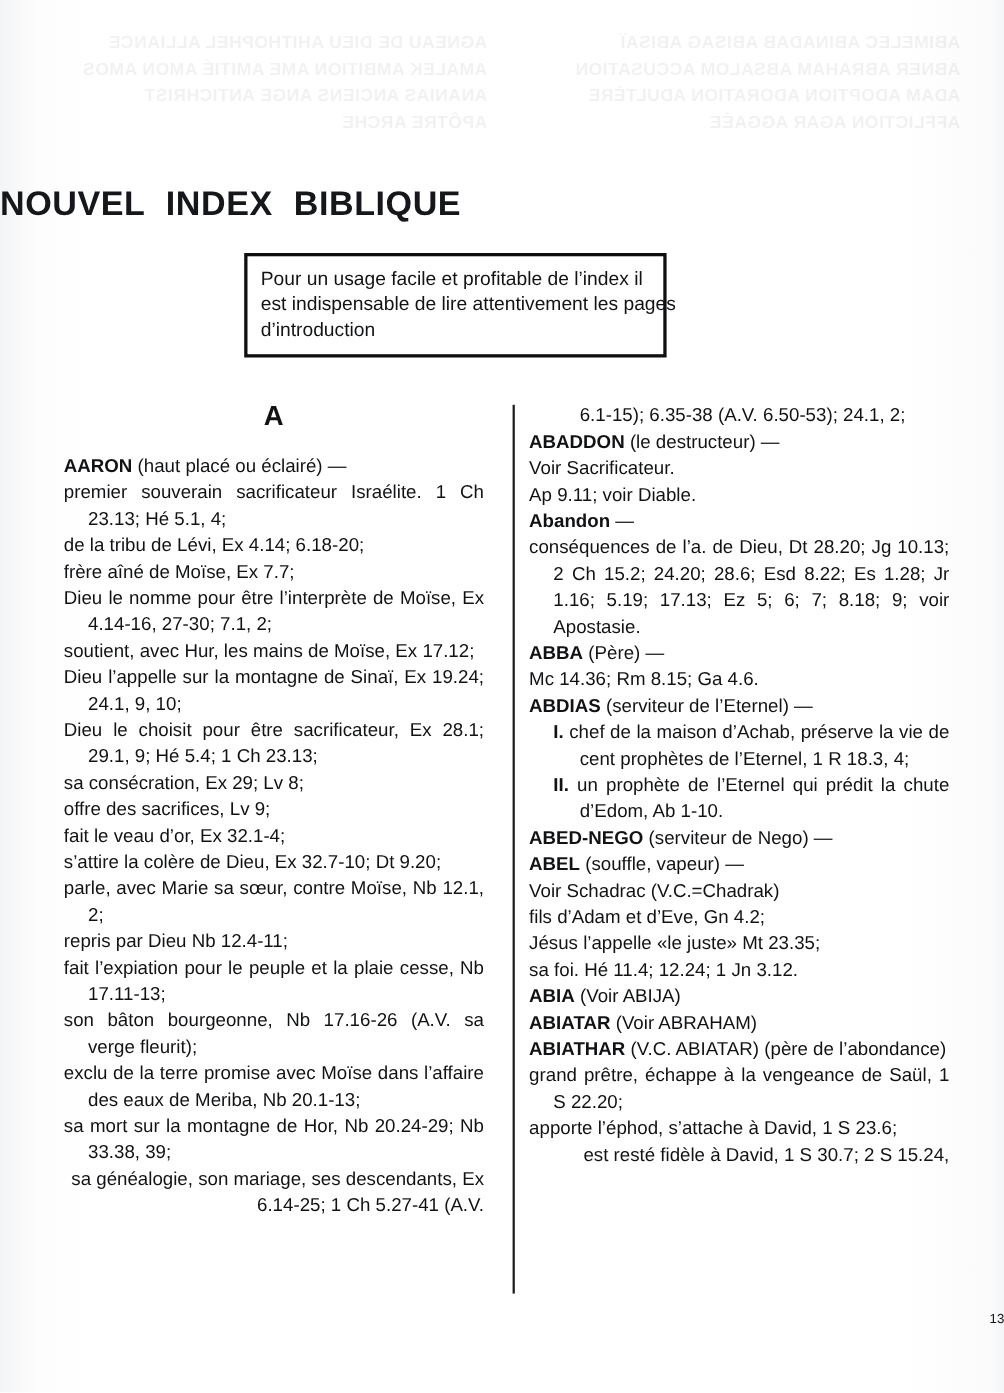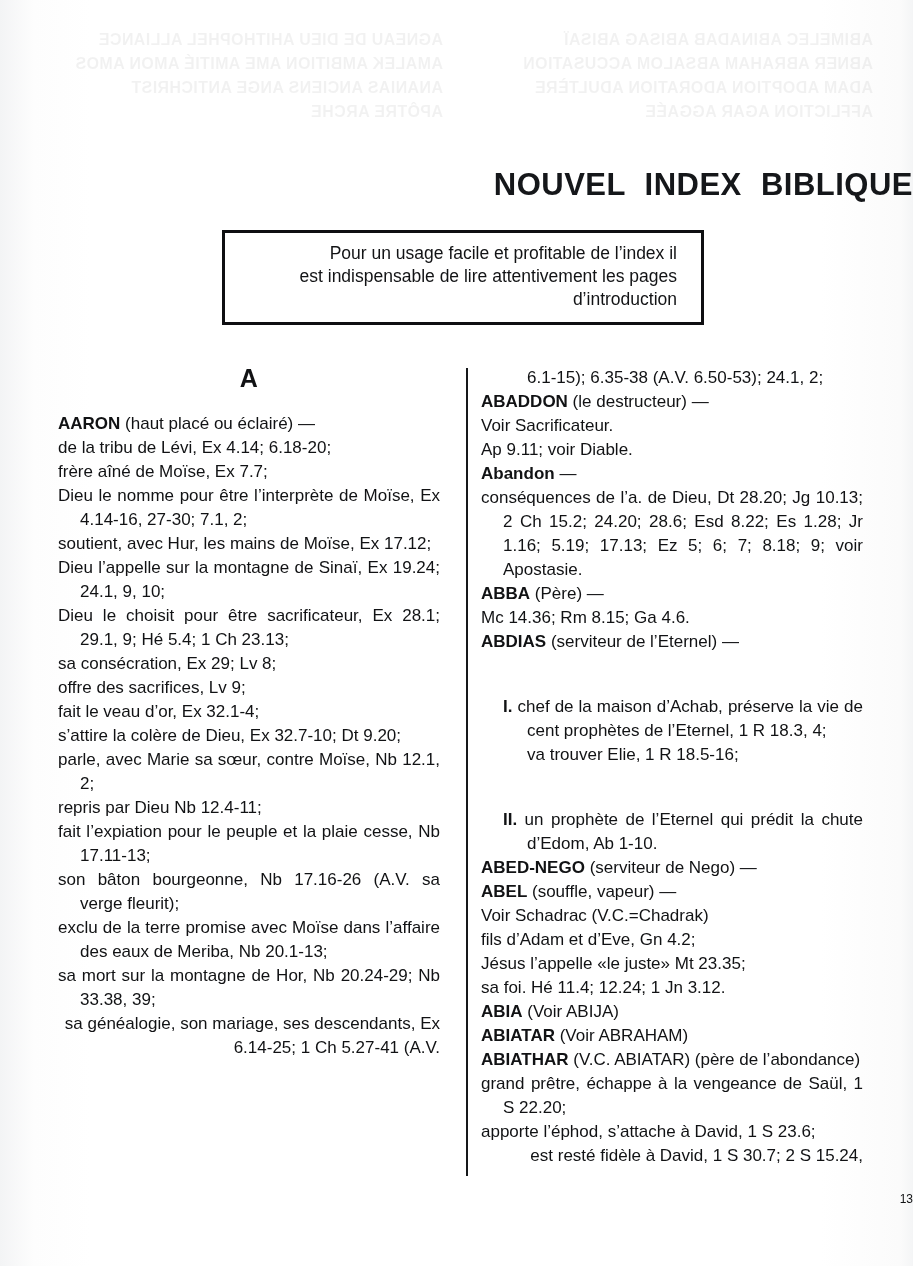--- a/index.html
+++ b/index.html
@@ -44,38 +44,37 @@
     width: 370px;
   }
   #bleed .bleft { left: 40px; }
   #bleed .bright { left: 470px; }
 
   .page-title {
     position: absolute;
     left: 0;
     right: 0;
     top: 146px;
-    text-align: right;
+    text-align: left;
     font-size: 31px;
     font-weight: bold;
     letter-spacing: 0.5px;
     word-spacing: 10px;
     color: #15171a;
-    padding-left: 28px;
   }
 
   .notice-box {
     position: absolute;
     left: 222px;
     top: 230px;
-    width: 482px;
+    width: 384px;
     box-sizing: border-box;
     border: 3px solid #0e0f11;
     padding: 9px 24px 11px 12px;
-    text-align: right;
+    text-align: left;
     font-size: 17.5px;
     line-height: 23px;
     color: #121315;
   }
   .notice-box .nl { display: block; white-space: nowrap; }
 
   .columns {
     position: absolute;
     left: 0;
     top: 366px;
@@ -112,21 +111,20 @@
   .entry {
     margin: 0;
     padding: 0 0 0 22px;
     text-indent: -22px;
     text-align: justify;
     text-justify: inter-word;
   }
   .entry.sub {
     padding-left: 46px;
     text-indent: -24px;
-    margin-top: 41px;
   }
   .entry.sub2 {
     padding-left: 46px;
     text-indent: 0;
   }
   .entry.last { text-align: right; }
   .hw { font-weight: bold; }
   .hw-rom { font-weight: bold; }
 
   .page-number {
@@ -158,20 +156,21 @@
   </div>
 
   <div class="divider"></div>
 
   <div class="columns">
 
     <div class="col col-left">
       <div class="letter-head">A</div>
       <div id="left-entries">
           <p class="entry"><span class="hw">AARON</span><span> (haut placé ou éclairé) —</span></p>
+          <p class="entry"><span>premier souverain sacrificateur Israélite. 1 Ch 23.13; Hé 5.1, 4;</span></p>
           <p class="entry"><span>de la tribu de Lévi, Ex 4.14; 6.18-20;</span></p>
           <p class="entry"><span>frère aîné de Moïse, Ex 7.7;</span></p>
           <p class="entry"><span>Dieu le nomme pour être l’interprète de Moïse, Ex 4.14-16, 27-30; 7.1, 2;</span></p>
           <p class="entry"><span>soutient, avec Hur, les mains de Moïse, Ex 17.12;</span></p>
           <p class="entry"><span>Dieu l’appelle sur la montagne de Sinaï, Ex 19.24; 24.1, 9, 10;</span></p>
           <p class="entry"><span>Dieu le choisit pour être sacrificateur, Ex 28.1; 29.1, 9; Hé 5.4; 1 Ch 23.13;</span></p>
           <p class="entry"><span>sa consécration, Ex 29; Lv 8;</span></p>
           <p class="entry"><span>offre des sacrifices, Lv 9;</span></p>
           <p class="entry"><span>fait le veau d’or, Ex 32.1-4;</span></p>
           <p class="entry"><span>s’attire la colère de Dieu, Ex 32.7-10; Dt 9.20;</span></p>
@@ -190,21 +189,20 @@
           <p class="entry sub2"><span>6.1-15); 6.35-38 (A.V. 6.50-53); 24.1, 2;</span></p>
           <p class="entry"><span class="hw">ABADDON</span><span> (le destructeur) —</span></p>
           <p class="entry"><span>Voir Sacrificateur.</span></p>
           <p class="entry"><span>Ap 9.11; voir Diable.</span></p>
           <p class="entry"><span class="hw">Abandon</span><span> —</span></p>
           <p class="entry"><span>conséquences de l’a. de Dieu, Dt 28.20; Jg 10.13; 2 Ch 15.2; 24.20; 28.6; Esd 8.22; Es 1.28; Jr 1.16; 5.19; 17.13; Ez 5; 6; 7; 8.18; 9; voir Apostasie.</span></p>
           <p class="entry"><span class="hw">ABBA</span><span> (Père) —</span></p>
           <p class="entry"><span>Mc 14.36; Rm 8.15; Ga 4.6.</span></p>
           <p class="entry"><span class="hw">ABDIAS</span><span> (serviteur de l’Eternel) —</span></p>
           <p class="entry sub"><span class="hw-rom">I.</span><span> chef de la maison d’Achab, préserve la vie de cent prophètes de l’Eternel, 1 R 18.3, 4;</span></p>
-          <p class="entry sub2"><span>va trouver Elie, 1 R 18.5-16;</span></p>
           <p class="entry sub"><span class="hw-rom">II.</span><span> un prophète de l’Eternel qui prédit la chute d’Edom, Ab 1-10.</span></p>
           <p class="entry"><span class="hw">ABED-NEGO</span><span> (serviteur de Nego) —</span></p>
           <p class="entry"><span class="hw">ABEL</span><span> (souffle, vapeur) —</span></p>
           <p class="entry"><span>Voir Schadrac (V.C.=Chadrak)</span></p>
           <p class="entry"><span>fils d’Adam et d’Eve, Gn 4.2;</span></p>
           <p class="entry"><span>Jésus l’appelle «le juste» Mt 23.35;</span></p>
           <p class="entry"><span>sa foi. Hé 11.4; 12.24; 1 Jn 3.12.</span></p>
           <p class="entry"><span class="hw">ABIA</span><span> (Voir ABIJA)</span></p>
           <p class="entry"><span class="hw">ABIATAR</span><span> (Voir ABRAHAM)</span></p>
           <p class="entry"><span class="hw">ABIATHAR</span><span> (V.C. ABIATAR) (père de l’abondance)</span></p>

